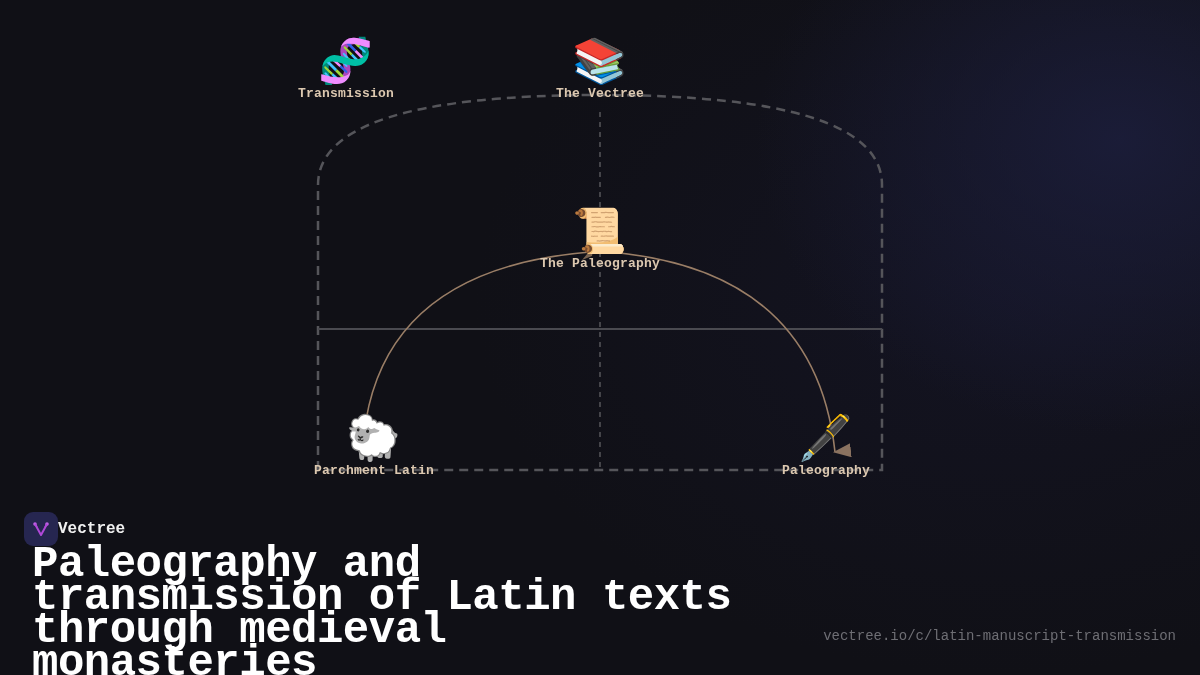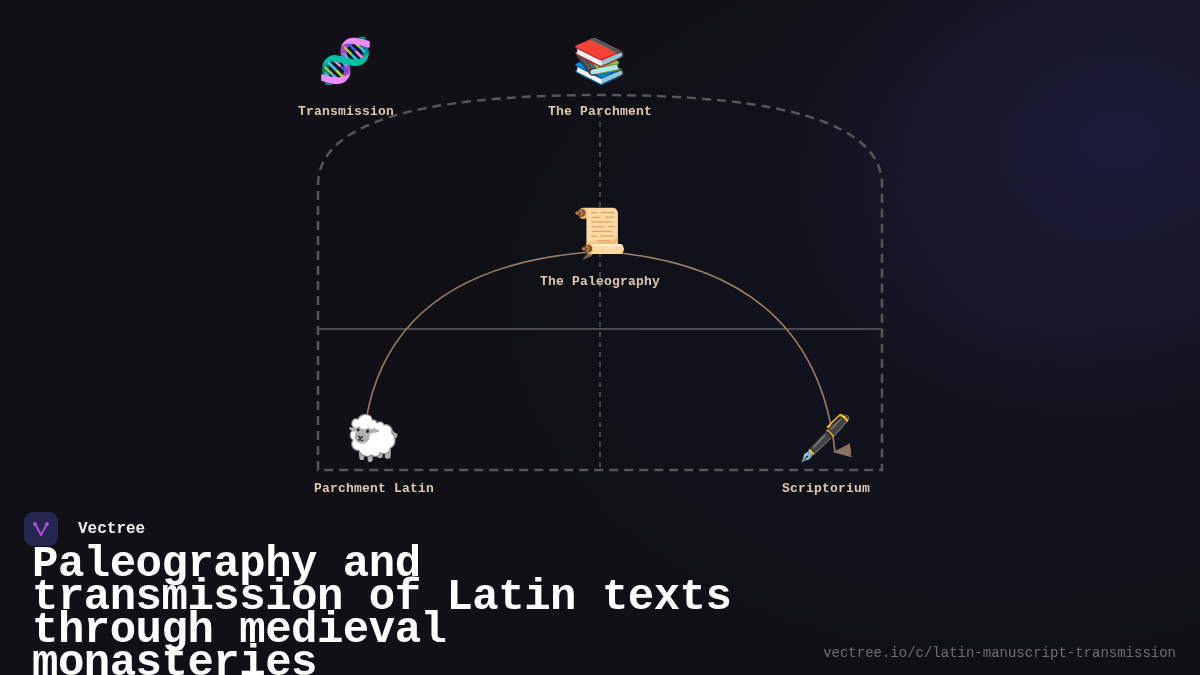--- a/index.html
+++ b/index.html
@@ -34,34 +34,34 @@
       align-items: center;
       transform: translateX(-50%);
     }
     .node .icon {
       font-size: 44px;
       line-height: 50px;
       height: 50px;
       font-family: "DejaVu Sans", sans-serif;
     }
     .node .label {
-      margin-top: 18px;
+      margin-top: 0;
       font-size: 13px;
       font-weight: bold;
       color: #dcc8b0;
       white-space: nowrap;
       letter-spacing: 0.2px;
     }
     .brand {
       position: absolute;
       left: 24px;
       top: 512px;
       display: flex;
       align-items: center;
-      gap: 20px;
+      gap: 0;
     }
     .brand-logo {
       width: 34px;
       height: 34px;
       border-radius: 9px;
       background: #262650;
       display: flex;
       align-items: center;
       justify-content: center;
     }
@@ -77,21 +77,21 @@
       width: 720px;
       color: #ffffff;
       font-size: 44px;
       font-weight: bold;
       line-height: 33px;
       letter-spacing: -0.5px;
     }
     .url {
       position: absolute;
       right: 24px;
-      top: 645px;
+      top: 628px;
       color: #6e6e74;
       font-size: 14px;
     }
   </style>
 </head>
 <body>
 
 <div class="bg"></div>
 
 <svg class="diagram" width="1200" height="675" viewBox="0 0 1200 675">
@@ -114,36 +114,36 @@
   <path d="M582,260 L594,246 L592,256 Z" fill="#7a6452"></path>
 </svg>
 
 <div class="node" style="left:346px; top:36px;">
   <span class="icon">🧬</span>
   <span class="label">Transmission</span>
 </div>
 
 <div class="node" style="left:600px; top:36px;">
   <span class="icon">📚</span>
-  <span class="label">The Parchment</span>
+  <span class="label">The Vectree</span>
 </div>
 
 <div class="node" style="left:600px; top:206px;">
   <span class="icon">📜</span>
   <span class="label">The Paleography</span>
 </div>
 
 <div class="node" style="left:374px; top:413px;">
   <span class="icon">🐑</span>
   <span class="label">Parchment Latin</span>
 </div>
 
 <div class="node" style="left:826px; top:413px;">
   <span class="icon">🖋️</span>
-  <span class="label">Scriptorium</span>
+  <span class="label">Paleography</span>
 </div>
 
 <div class="brand">
   <div class="brand-logo">
     <svg width="20" height="20" viewBox="0 0 20 20">
       <path d="M4,5 L10,16 L16,5" fill="none" stroke="#b048d8" stroke-width="2" stroke-linecap="round" stroke-linejoin="round"></path>
       <circle cx="4" cy="5" r="1.8" fill="#c060e8"></circle>
       <circle cx="16" cy="5" r="1.8" fill="#c060e8"></circle>
       <path d="M4,5 L6,8 M16,5 L14,8" stroke="#b048d8" stroke-width="1.5"></path>
     </svg>

